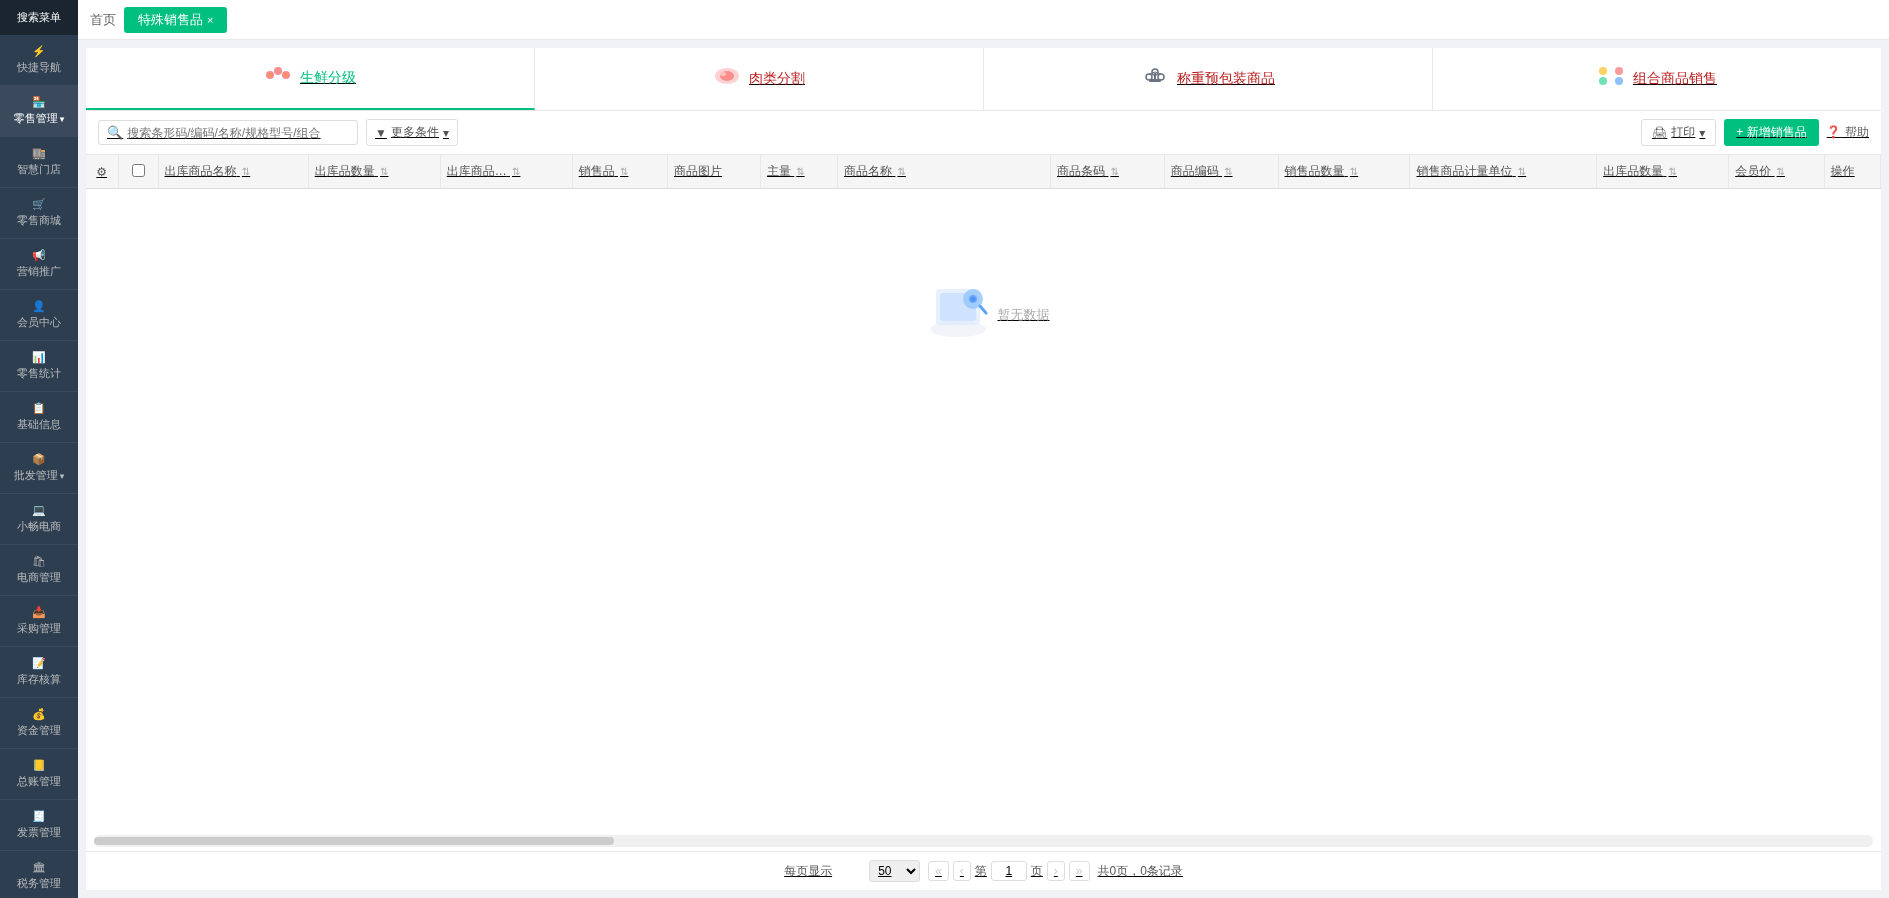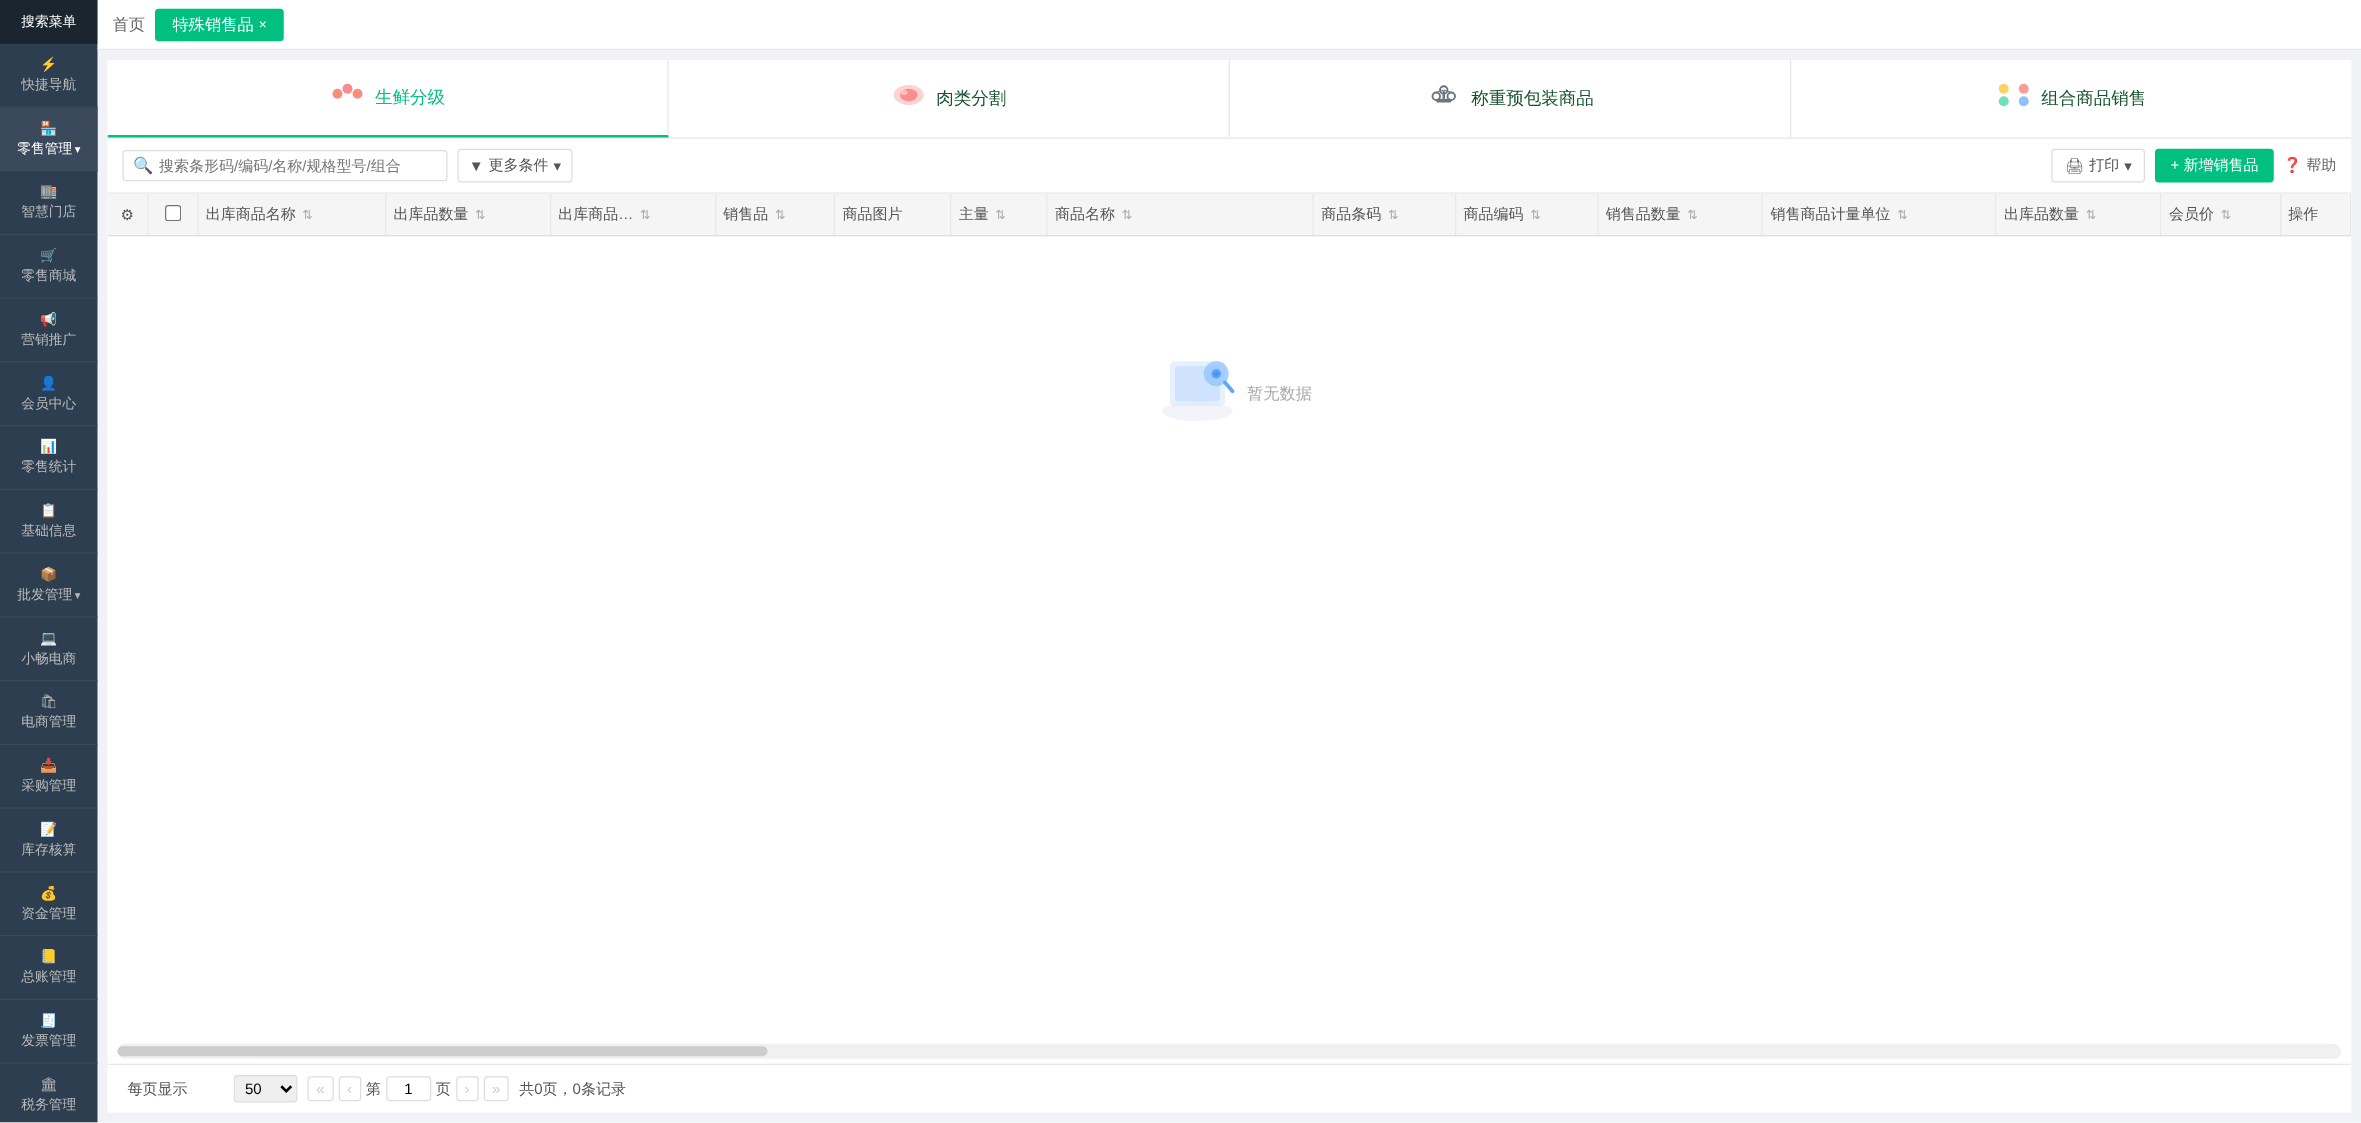--- a/index.html
+++ b/index.html
@@ -82,39 +82,40 @@
 
     
     .page-area {
       flex: 1;
       background: #fff;
       margin: 8px;
       border-radius: 0;
       display: flex;
       flex-direction: column;
       overflow: hidden;
+      text-decoration: underline;
     }
 
     
     .category-tabs {
       display: flex;
       border-bottom: 1px solid #e8e8e8;
       flex-shrink: 0;
     }
     .cat-tab {
       flex: 1;
       padding: 16px 8px;
       display: flex;
       align-items: center;
       justify-content: center;
       gap: 8px;
       cursor: pointer;
       border-right: 1px solid #e8e8e8;
       font-size: 14px;
-      color: #14532d;
+      color: #b91c1c;
     }
     .cat-tab:last-child { border-right: none; }
     .cat-tab.active {
       border-bottom: 2px solid #00c07f;
       color: #00c07f;
     }
     .cat-tab .cat-icon { font-size: 22px; }
 
     
     .toolbar {
@@ -227,21 +228,21 @@
     .empty-icon {
       width: 80px;
       height: 80px;
       margin-bottom: 12px;
     }
 
     
     .pagination-bar {
       display: flex;
       align-items: center;
-      justify-content: flex-start;
+      justify-content: center;
       padding: 8px 16px;
       border-top: 1px solid #e8e8e8;
       gap: 8px;
       font-size: 12px;
       color: #555;
       flex-shrink: 0;
       background: #fff;
     }
     .page-size-select {
       border: 1px solid #ddd;

